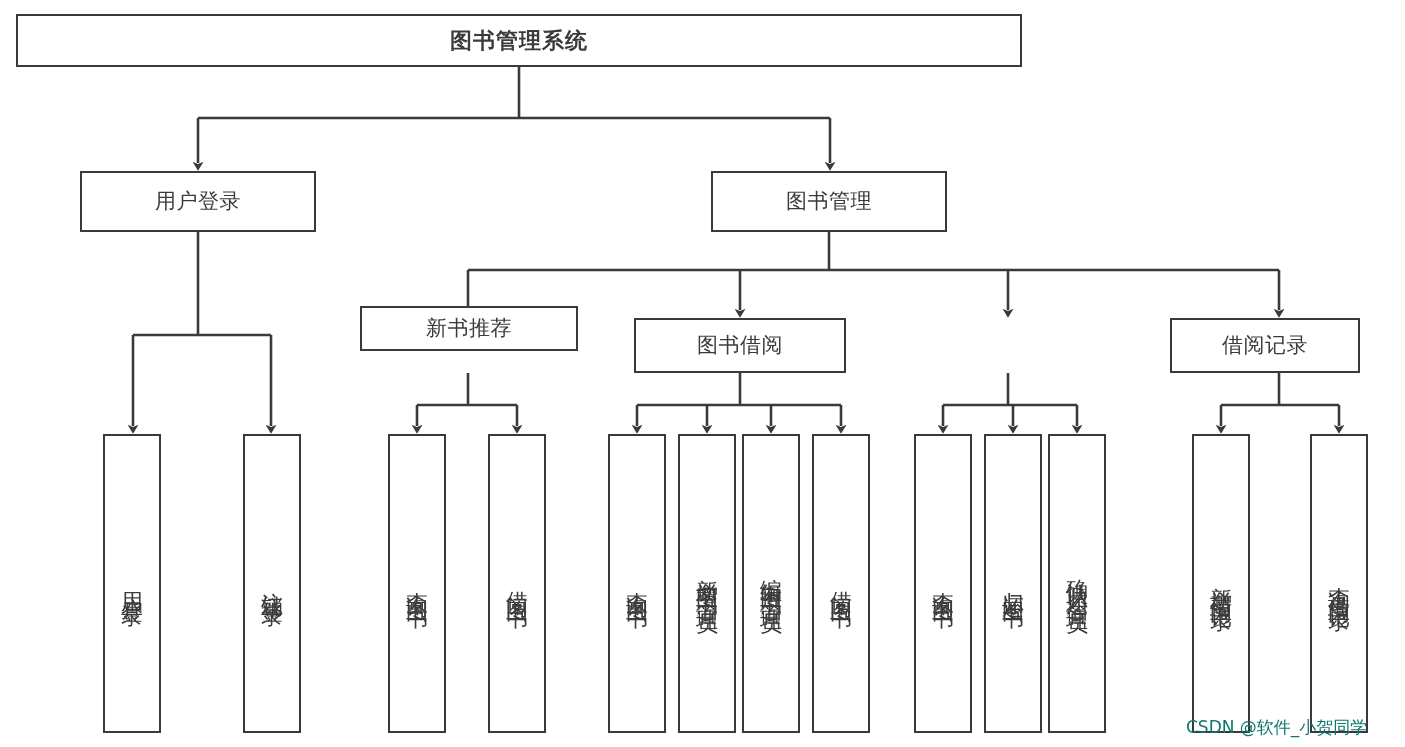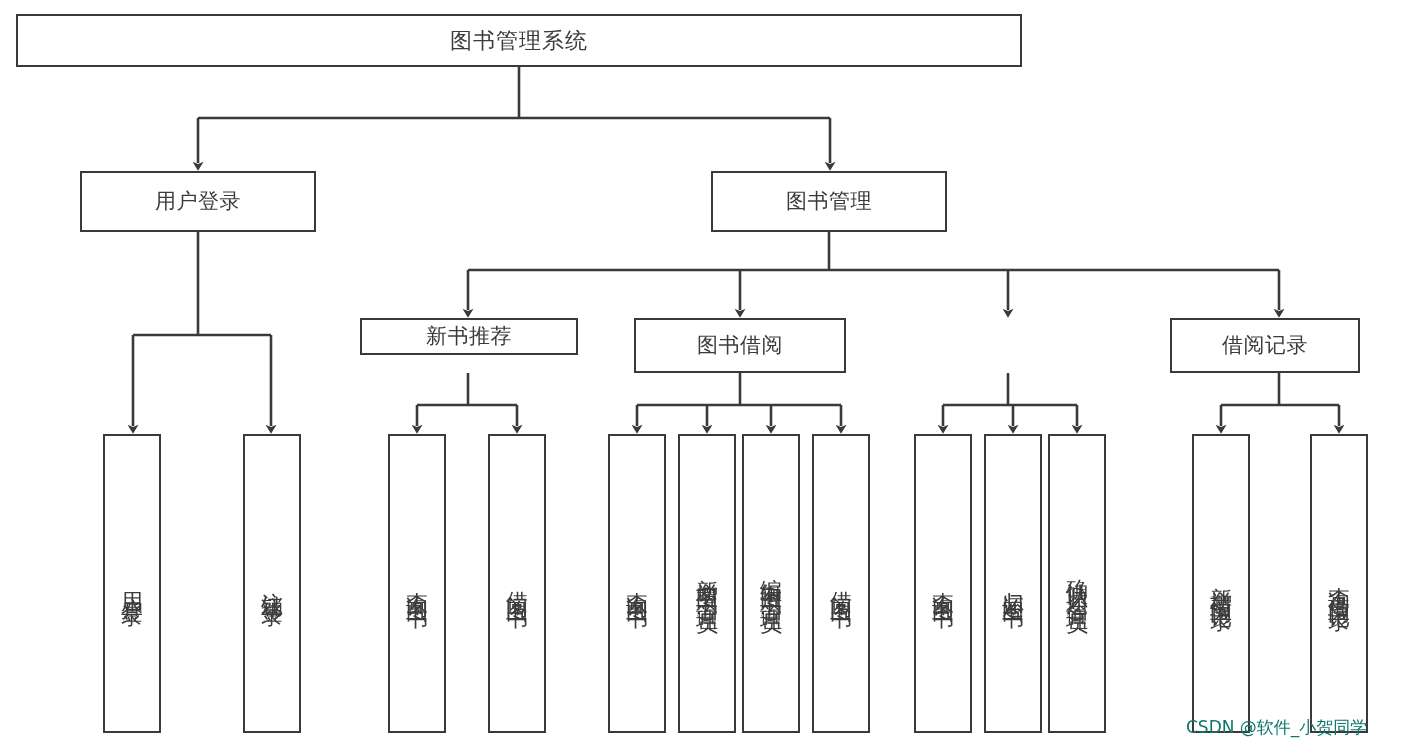--- a/index.html
+++ b/index.html
@@ -122,32 +122,32 @@
       <path d="M1013,405 L1013,426" marker-end="url(#arrow)"></path>
       <path d="M1077,405 L1077,426" marker-end="url(#arrow)"></path>
 
       <path d="M1279,373 L1279,405"></path>
       <path d="M1221,405 L1339,405"></path>
       <path d="M1221,405 L1221,426" marker-end="url(#arrow)"></path>
       <path d="M1339,405 L1339,426" marker-end="url(#arrow)"></path>
     </g>
   </svg>
 
-  <div class="node root horiz" id="n-root" style="left: 16px; top: 14px; width: 1006px; height: 53px;">
+  <div class="node root horiz" id="n-root" style="left: 16px; top: 14px; width: 1006px; height: 53px; font-weight: bold;">
     <span class="lbl">图书管理系统</span>
   </div>
 
   <div class="node horiz" id="n-l2-0" style="left: 80px; top: 171px; width: 236px; height: 61px;">
     <span class="lbl">用户登录</span>
   </div>
   <div class="node horiz" id="n-l2-1" style="left: 711px; top: 171px; width: 236px; height: 61px; align-items: center;">
     <span class="lbl">图书管理</span>
   </div>
 
-  <div class="node horiz" id="n-l3-0" style="left: 360px; top: 318px; width: 218px; height: 37px;">
+  <div class="node horiz" id="n-l3-0" style="left: 360px; top: 306px; width: 218px; height: 45px;">
     <span class="lbl">新书推荐</span>
   </div>
   <div class="node horiz" id="n-l3-1" style="left: 634px; top: 318px; width: 212px; height: 55px;">
     <span class="lbl">图书借阅</span>
   </div>
   <div class="node horiz" id="n-l3-3" style="left: 1170px; top: 318px; width: 190px; height: 55px;">
     <span class="lbl">借阅记录</span>
   </div>
 
   <div class="node vert" id="n-leaf-0" style="left: 103px; top: 434px; width: 58px; height: 299px;">

